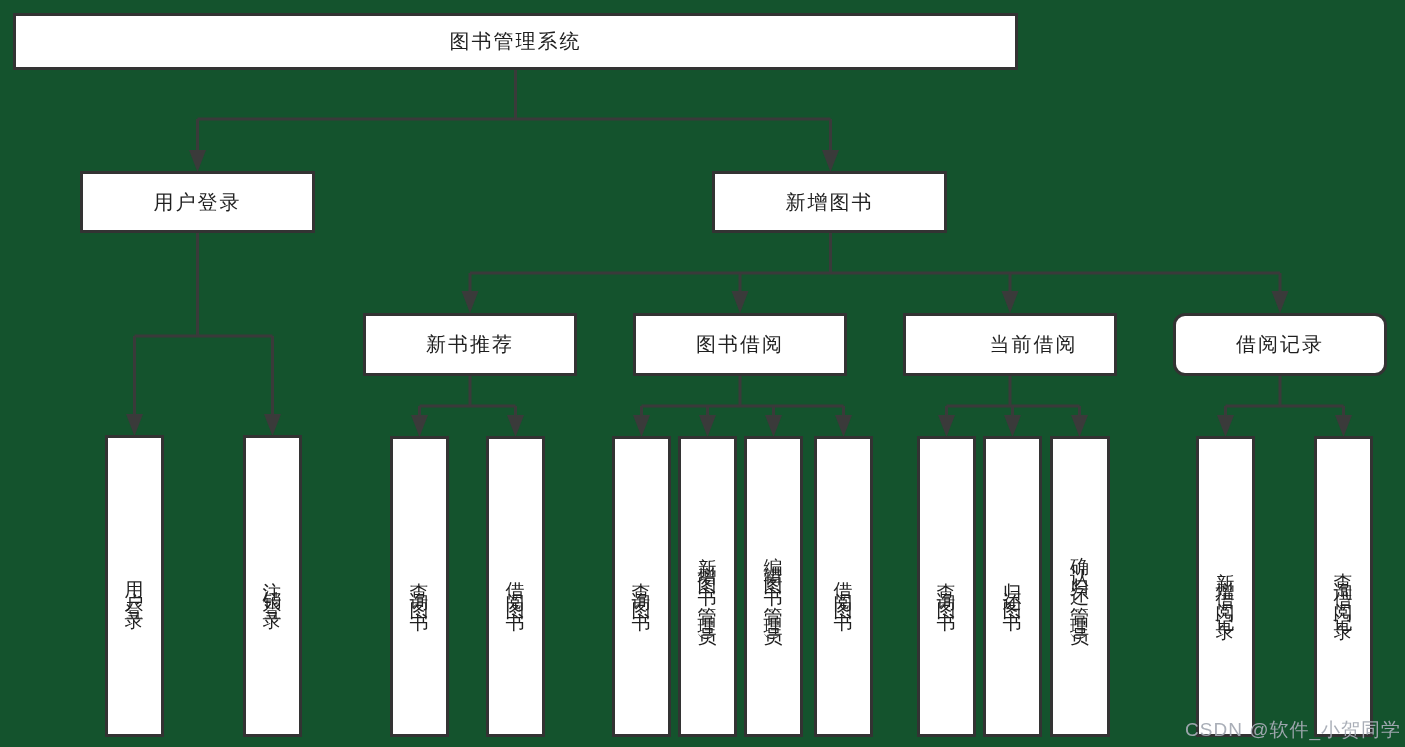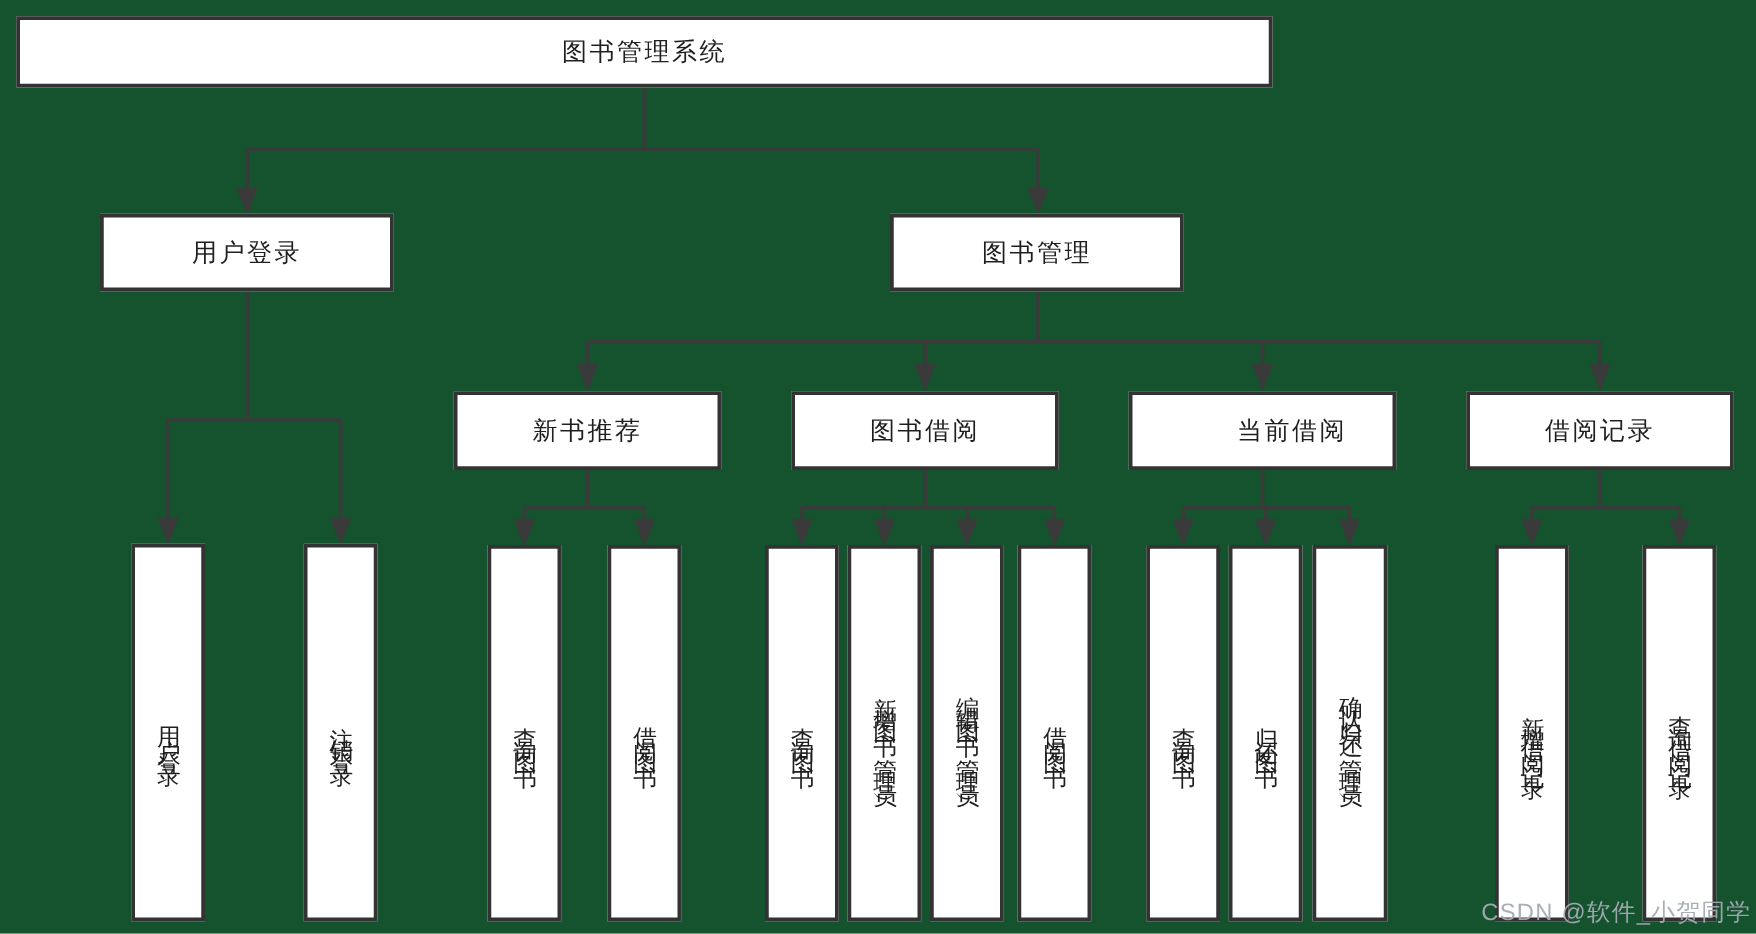--- a/index.html
+++ b/index.html
@@ -90,33 +90,33 @@
   </svg>
 
   <div class="node hbox" style="left:13px; top:13px; width:1005px; height:57px;">
     <span>图书管理系统</span>
   </div>
 
   <div class="node hbox" style="left:80px; top:171px; width:235px; height:62px;">
     <span>用户登录</span>
   </div>
   <div class="node hbox" style="left:712px; top:171px; width:235px; height:62px;">
-    <span>图书管理</span>
+    <span>新增图书</span>
   </div>
 
   <div class="node hbox" style="left:363px; top:313px; width:214px; height:63px;">
     <span>新书推荐</span>
   </div>
   <div class="node hbox" style="left:633px; top:313px; width:214px; height:63px;">
     <span>图书借阅</span>
   </div>
   <div class="node hbox" style="left:903px; top:313px; width:214px; height:63px;padding-left:47px;">
     <span>当前借阅</span>
   </div>
-  <div class="node hbox" style="left:1173px; top:313px; width:214px; height:63px;">
+  <div class="node hbox" style="left:1173px; top:313px; width:214px; height:63px;border-radius:12px;">
     <span>借阅记录</span>
   </div>
 
   <div class="node vbox" style="left:105px; top:435px; width:59px; height:302px;">
     <span>用户登录</span>
   </div>
   <div class="node vbox" style="left:243px; top:435px; width:59px; height:302px;">
     <span>注销登录</span>
   </div>
 

